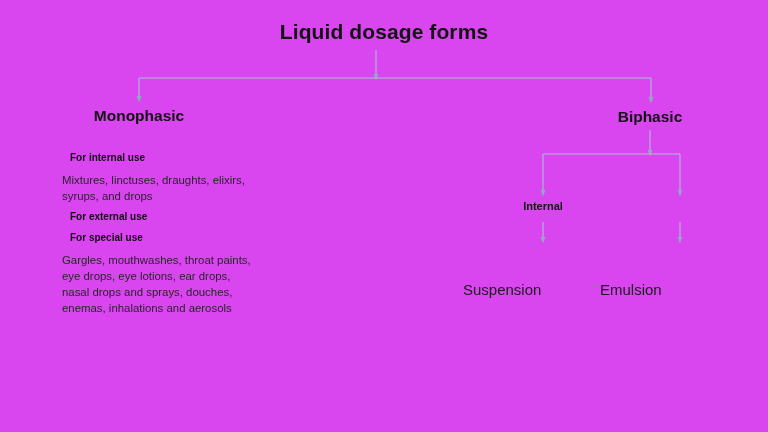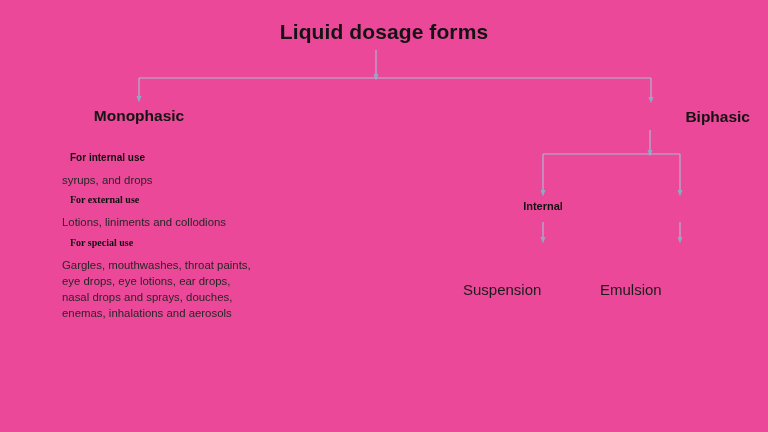--- a/index.html
+++ b/index.html
@@ -8,21 +8,21 @@
     background: #ffffff;
   }
   body {
     font-family: "Liberation Sans", sans-serif;
     -webkit-font-smoothing: antialiased;
   }
   #canvas {
     position: relative;
     width: 768px;
     height: 432px;
-    background: #ec4899;
+    background: #d946ef;
     overflow: hidden;
   }
   svg.connectors {
     position: absolute;
     left: 0;
     top: 0;
     width: 768px;
     height: 432px;
     pointer-events: none;
   }
@@ -40,21 +40,21 @@
     font-weight: bold;
     letter-spacing: 0.1px;
   }
   .branch-label {
     font-size: 15.5px;
     font-weight: bold;
     text-align: center;
     color: #131313;
   }
   .monophasic { left: 39px; top: 107px; width: 200px; }
-  .biphasic   { left: 550px; top: 108px; width: 200px; text-align: right; }
+  .biphasic   { left: 550px; top: 108px; width: 200px; }
   .sub-label {
     font-size: 11px;
     font-weight: bold;
     text-align: center;
     color: #131313;
   }
   .internal-label { left: 463px; top: 200px; width: 160px; }
   .external-label { left: 600px; top: 200px; width: 160px; }
   .leaf-label {
     font-size: 15px;
@@ -70,21 +70,21 @@
     top: 143px;
     width: 250px;
   }
   .use-heading {
     font-size: 10px;
     font-weight: bold;
     color: #0f0f0f;
     line-height: 1.30;
     margin: 8px;
   }
-  .use-heading.spaced { margin-top: 5px; font-family: Liberation Serif, serif; }
+  .use-heading.spaced { margin-top: 5px; }
   .use-body {
     font-size: 11.4px;
     font-weight: normal;
     color: #262626;
     line-height: 1.43;
     margin: 1px 0 0 0;
   }
   .use-body div { white-space: nowrap; }
 </style>
 </head>
@@ -126,27 +126,25 @@
   <div class="node title">Liquid dosage forms</div>
 
   <div class="node branch-label monophasic">Monophasic</div>
 
   <div class="node branch-label biphasic">Biphasic</div>
 
   <div class="left-block">
 
     <p class="use-heading">For internal use</p>
     <div class="use-body">
+      <div>Mixtures, linctuses, draughts, elixirs,</div>
       <div>syrups, and drops</div>
     </div>
 
     <p class="use-heading spaced">For external use</p>
-    <div class="use-body">
-      <div>Lotions, liniments and collodions</div>
-    </div>
 
     <p class="use-heading spaced">For special use</p>
     <div class="use-body">
       <div>Gargles, mouthwashes, throat paints,</div>
       <div>eye drops, eye lotions, ear drops,</div>
       <div>nasal drops and sprays, douches,</div>
       <div>enemas, inhalations and aerosols</div>
     </div>
 
   </div>

